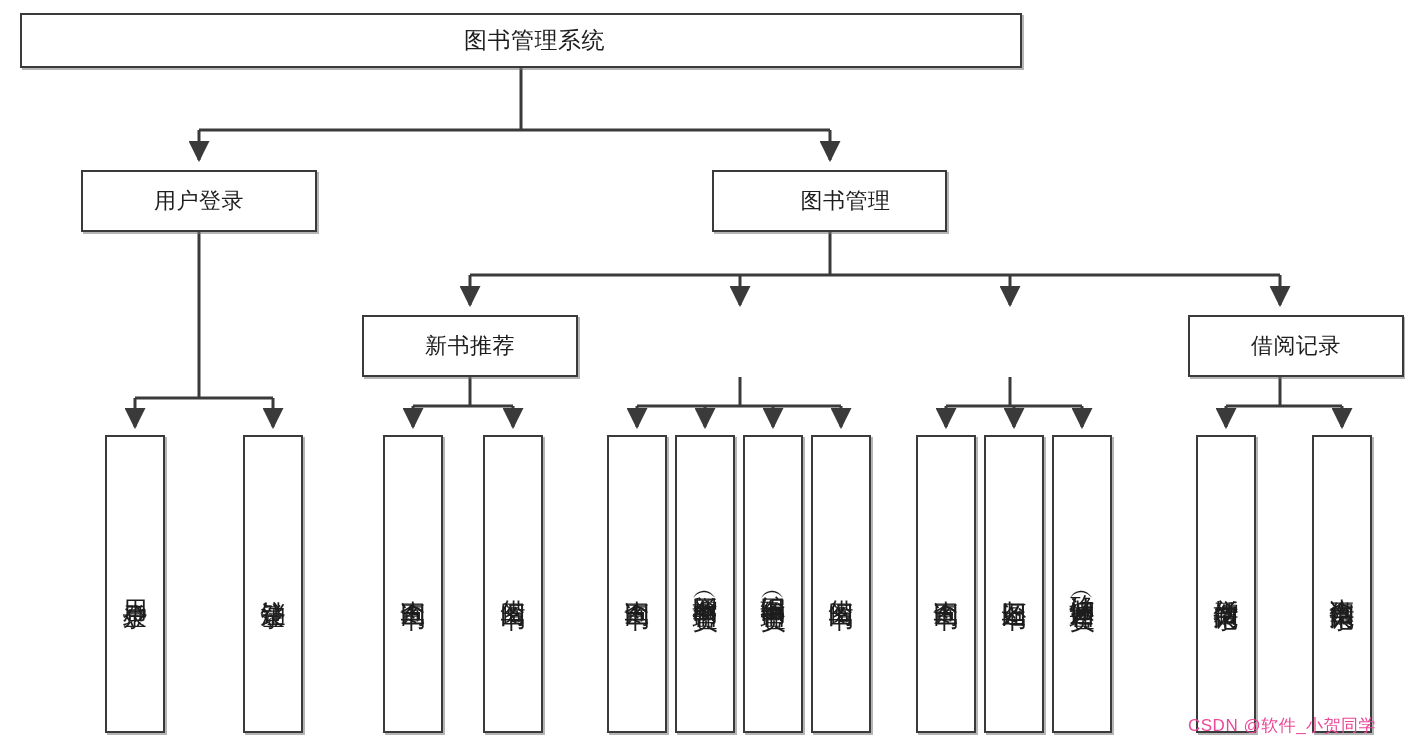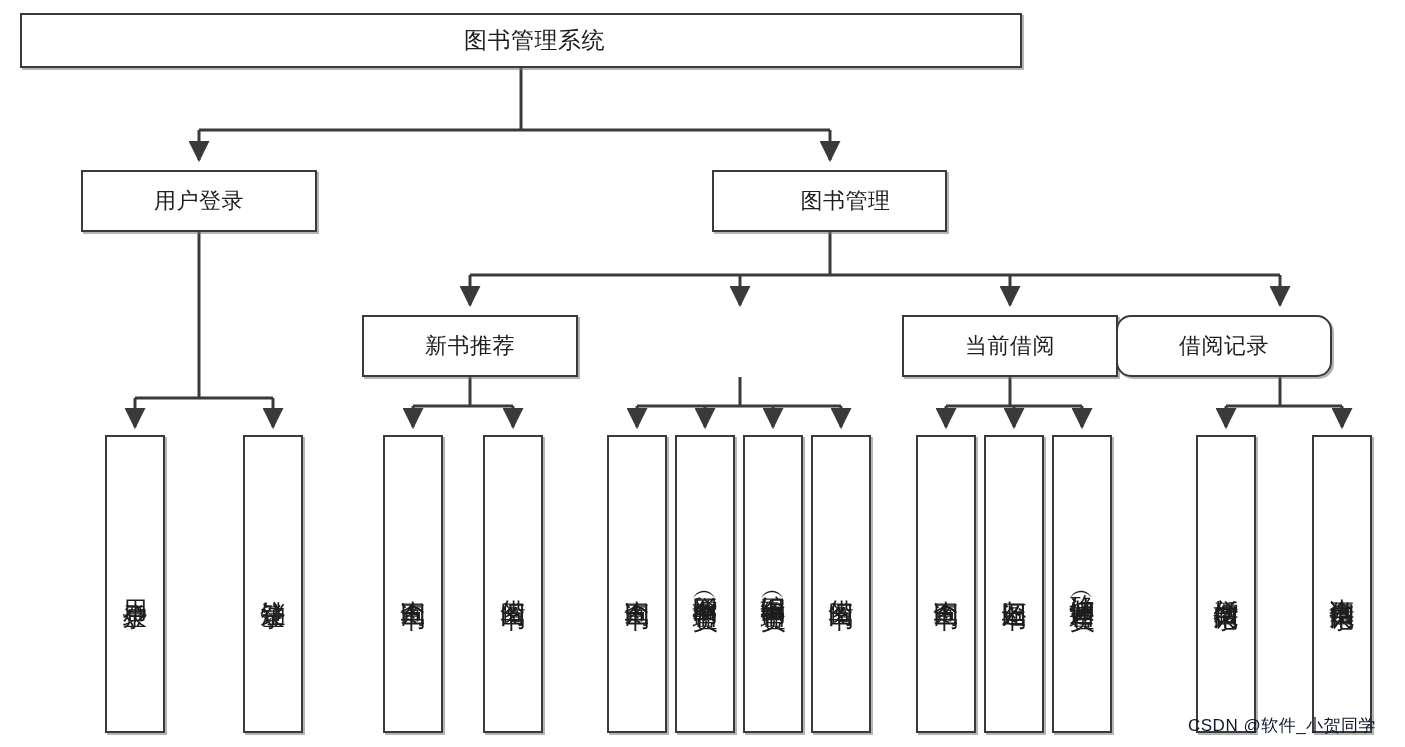--- a/index.html
+++ b/index.html
@@ -50,21 +50,21 @@
   .node.lvl1 { top: 170px; height: 62px; }
   .node.lvl1 .node-label { font-size: 22px; }
   .n-user-login  { left: 81px;  width: 236px; }
   .n-book-manage { left: 712px; width: 235px; padding-left: 32px; }
   
   .node.lvl2 { top: 315px; height: 62px; width: 216px; }
   .node.lvl2 .node-label { font-size: 22px; }
   .n-new-book   { left: 362px; }
   .n-borrow     { left: 632px; }
   .n-current    { left: 902px; }
-  .n-record     { left: 1116px; border-radius: 15px; }
+  .n-record     { left: 1188px; }
   
   .node.leaf {
     top: 435px;
     height: 298px;
     width: 60px;
     align-items: center;
     justify-content: center;
   }
   .node.leaf .node-label {
     writing-mode: vertical-rl;
@@ -73,21 +73,21 @@
     line-height: 1.08;
     letter-spacing: 2px;
     text-align: center;
     max-height: 286px;
   }
   .watermark {
     position: absolute;
     left: 1188px;
     top: 714px;
     font-size: 17px;
-    color: #0f172a;
+    color: #ec4899;
     letter-spacing: 0.5px;
     white-space: nowrap;
     z-index: 3;
   }
 </style>
 </head>
 <body>
 
 <div id="diagram">
 
@@ -148,23 +148,20 @@
   <div class="node lvl1 n-user-login">
     <span class="node-label">用户登录</span>
   </div>
   <div class="node lvl1 n-book-manage">
     <span class="node-label">图书管理</span>
   </div>
 
   <div class="node lvl2 n-new-book">
     <span class="node-label">新书推荐</span>
   </div>
-  <div class="node lvl2 n-current">
-    <span class="node-label">当前借阅</span>
-  </div>
   <div class="node lvl2 n-record">
     <span class="node-label">借阅记录</span>
   </div>
 
   <div class="node leaf" style="left:105px;">
     <span class="node-label">用户登录</span>
   </div>
   <div class="node leaf" style="left:243px;">
     <span class="node-label">注销登录</span>
   </div>

